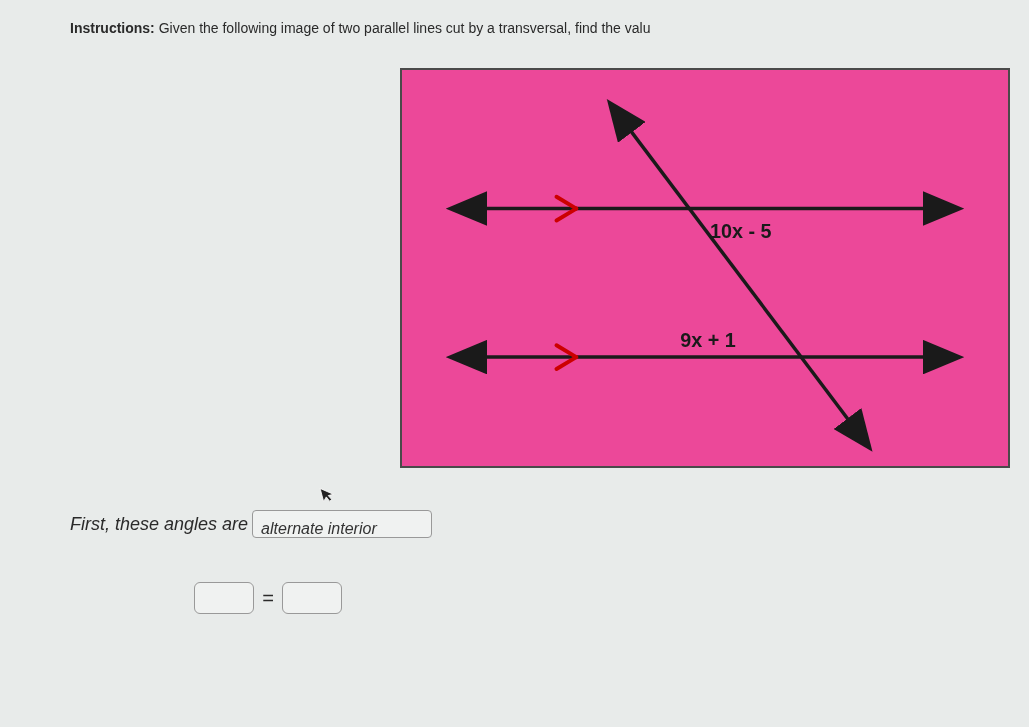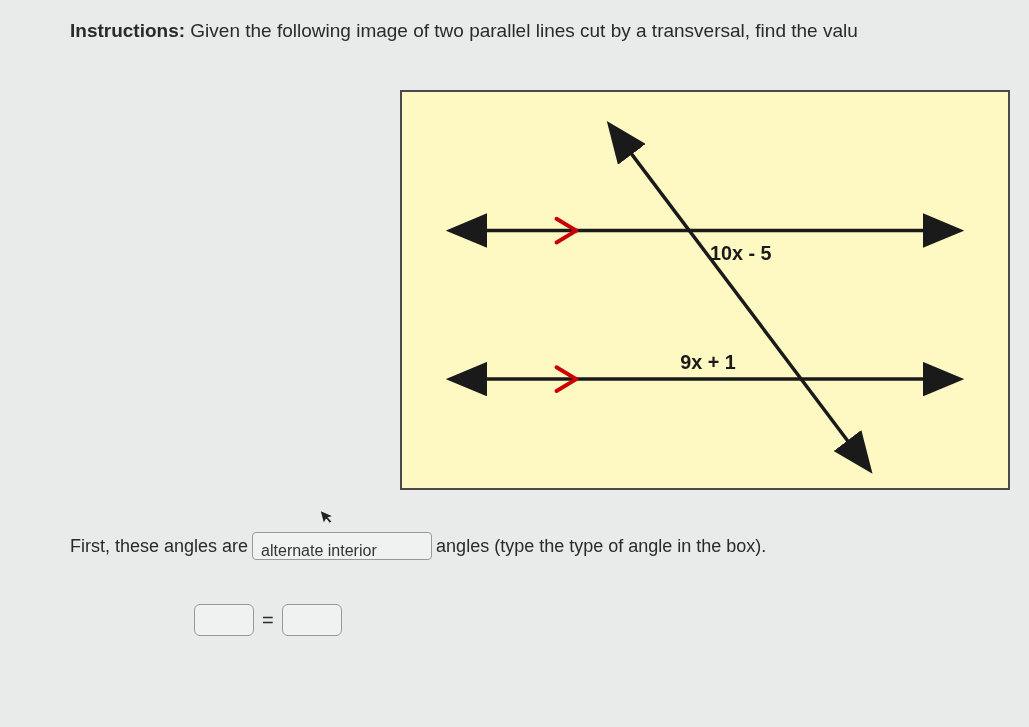--- a/index.html
+++ b/index.html
@@ -10,44 +10,45 @@
     body {
       font-family: Arial, Helvetica, sans-serif;
       background: #e8ebea;
       width: 1029px;
       height: 727px;
       padding: 20px 0 0 0;
       overflow: hidden;
       color: #2a2a2a;
     }
     .instructions {
-      font-size: 19px;
+      font-size: 14px;
       padding: 0 0 0 70px;
-      margin-bottom: 48px;
+      margin-bottom: 32px;
     }
     .instructions strong {
       font-weight: bold;
     }
     .diagram-container {
       margin: 0 auto 40px;
       width: 610px;
       height: 400px;
       border: 2px solid #4a4a4a;
-      background: #fef9c3;
+      background: #ec4899;
       position: relative;
       margin-left: 400px;
     }
     .diagram-svg {
       width: 100%;
       height: 100%;
     }
     .question-text {
       font-size: 18px;
       padding: 0 0 0 70px;
       line-height: 1.8;
+      font-style: italic;
     }
     .question-line {
       margin-bottom: 20px;
       display: flex;
       align-items: center;
       flex-wrap: wrap;
     }
     .answer-input {
       display: inline-block;
       border: 1px solid #999;
@@ -127,21 +128,20 @@
 
     <text x="310" y="170" font-size="20" font-weight="bold" fill="#1a1a1a">10x - 5</text>
     <text x="280" y="280" font-size="20" font-weight="bold" fill="#1a1a1a">9x + 1</text>
   </svg>
 </div>
 
 <div class="question-text">
   <div class="question-line">
     <span>First, these angles are </span>
     <span class="answer-input">alternate interior</span>
-    <span> angles (type the type of angle in the box).</span>
   </div>
   <div class="question-line" style="position:relative;">
     <span class="cursor-icon">
       <svg width="18" height="18" viewBox="0 0 24 24">
           <path d="M4 2 L4 20 L9 15 L12 22 L15 20 L12 14 L19 14 Z" fill="#222" stroke="#fff" stroke-width="1"></path>
         </svg>
     </span>
   </div>
   <div class="equation-row">
     <span class="small-input"></span>

